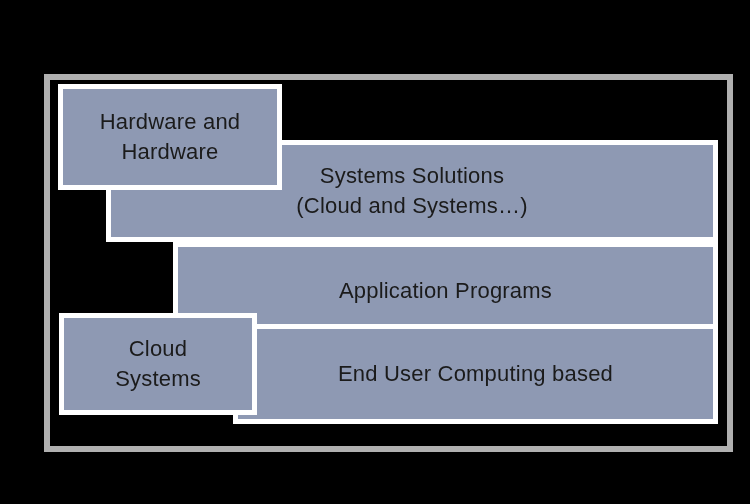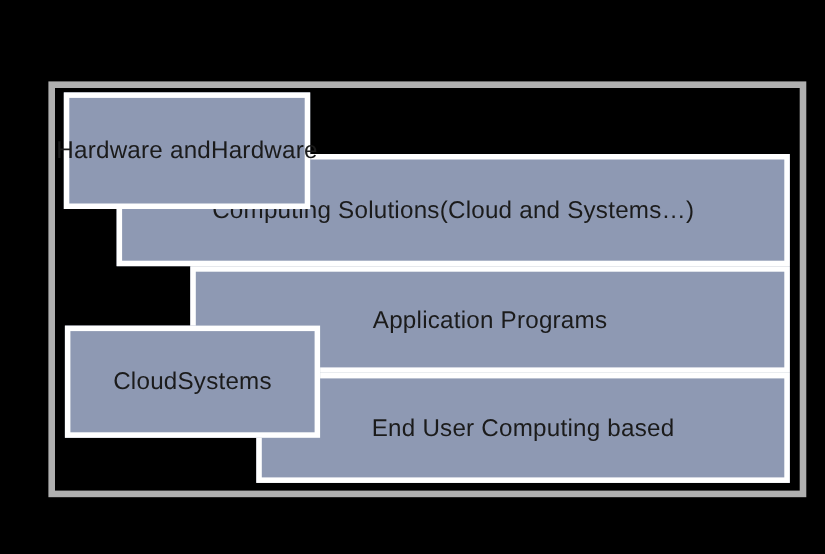--- a/index.html
+++ b/index.html
@@ -24,46 +24,47 @@
     border: 6px solid #b0b0b0;
     box-sizing: border-box;
     background: #000000;
   }
   .box {
     position: absolute;
     box-sizing: border-box;
     background: #8e99b3;
     border: 5px solid #ffffff;
     display: flex;
+    flex-direction: column;
     align-items: center;
     justify-content: center;
     text-align: left;
     color: #1b1b1b;
     font-size: 22px;
     line-height: 30px;
     letter-spacing: 0.2px;
   }
   .box .line { white-space: nowrap; }
   
   .box-combined    { left: 106px; top: 140px; width: 612px; height: 102px; z-index: 1; }
   .box-application { left: 173px; top: 242px; width: 545px; height:  97px; z-index: 1; }
-  .box-enduser     { left: 233px; top: 339px; width: 485px; height: 100px; z-index: 1; gap: 16px; }
+  .box-enduser     { left: 233px; top: 324px; width: 485px; height: 100px; z-index: 1; gap: 16px; }
   
   .box-hardware    { left:  58px; top:  84px; width: 224px; height: 106px; z-index: 2; }
-  .box-cloud       { left:  59px; top: 296px; width: 232px; height: 102px; z-index: 2; }
+  .box-cloud       { left:  59px; top: 313px; width: 198px; height: 102px; z-index: 2; }
 </style>
 </head>
 <body>
 
 <div class="canvas">
 
   <div class="frame"></div>
 
   <div class="box box-combined">
-    <div class="line">Computing Solutions</div>
+    <div class="line">Systems Solutions</div>
     <div class="line">(Cloud and Systems…)</div>
   </div>
 
   <div class="box box-application">
     <div class="line">Application Programs</div>
   </div>
 
   <div class="box box-enduser">
     <div class="line">End User Computing based</div>
   </div>

